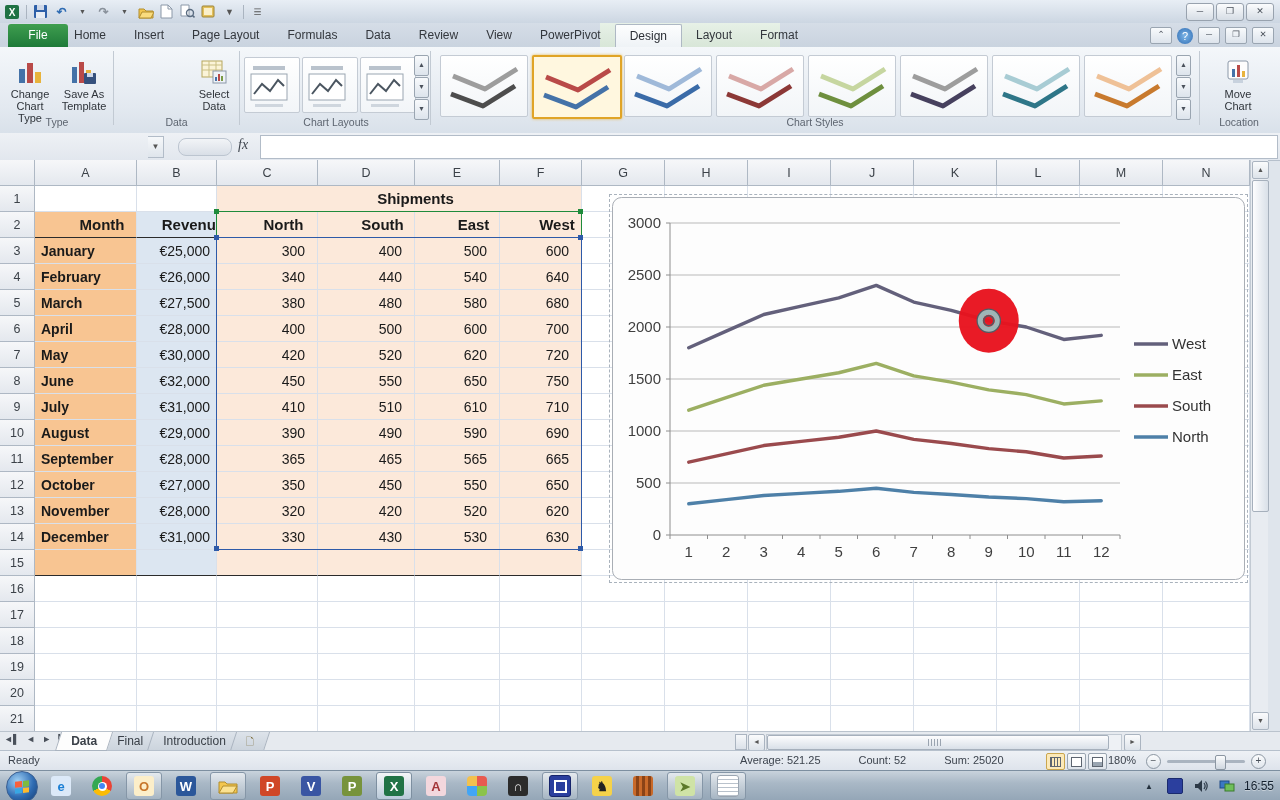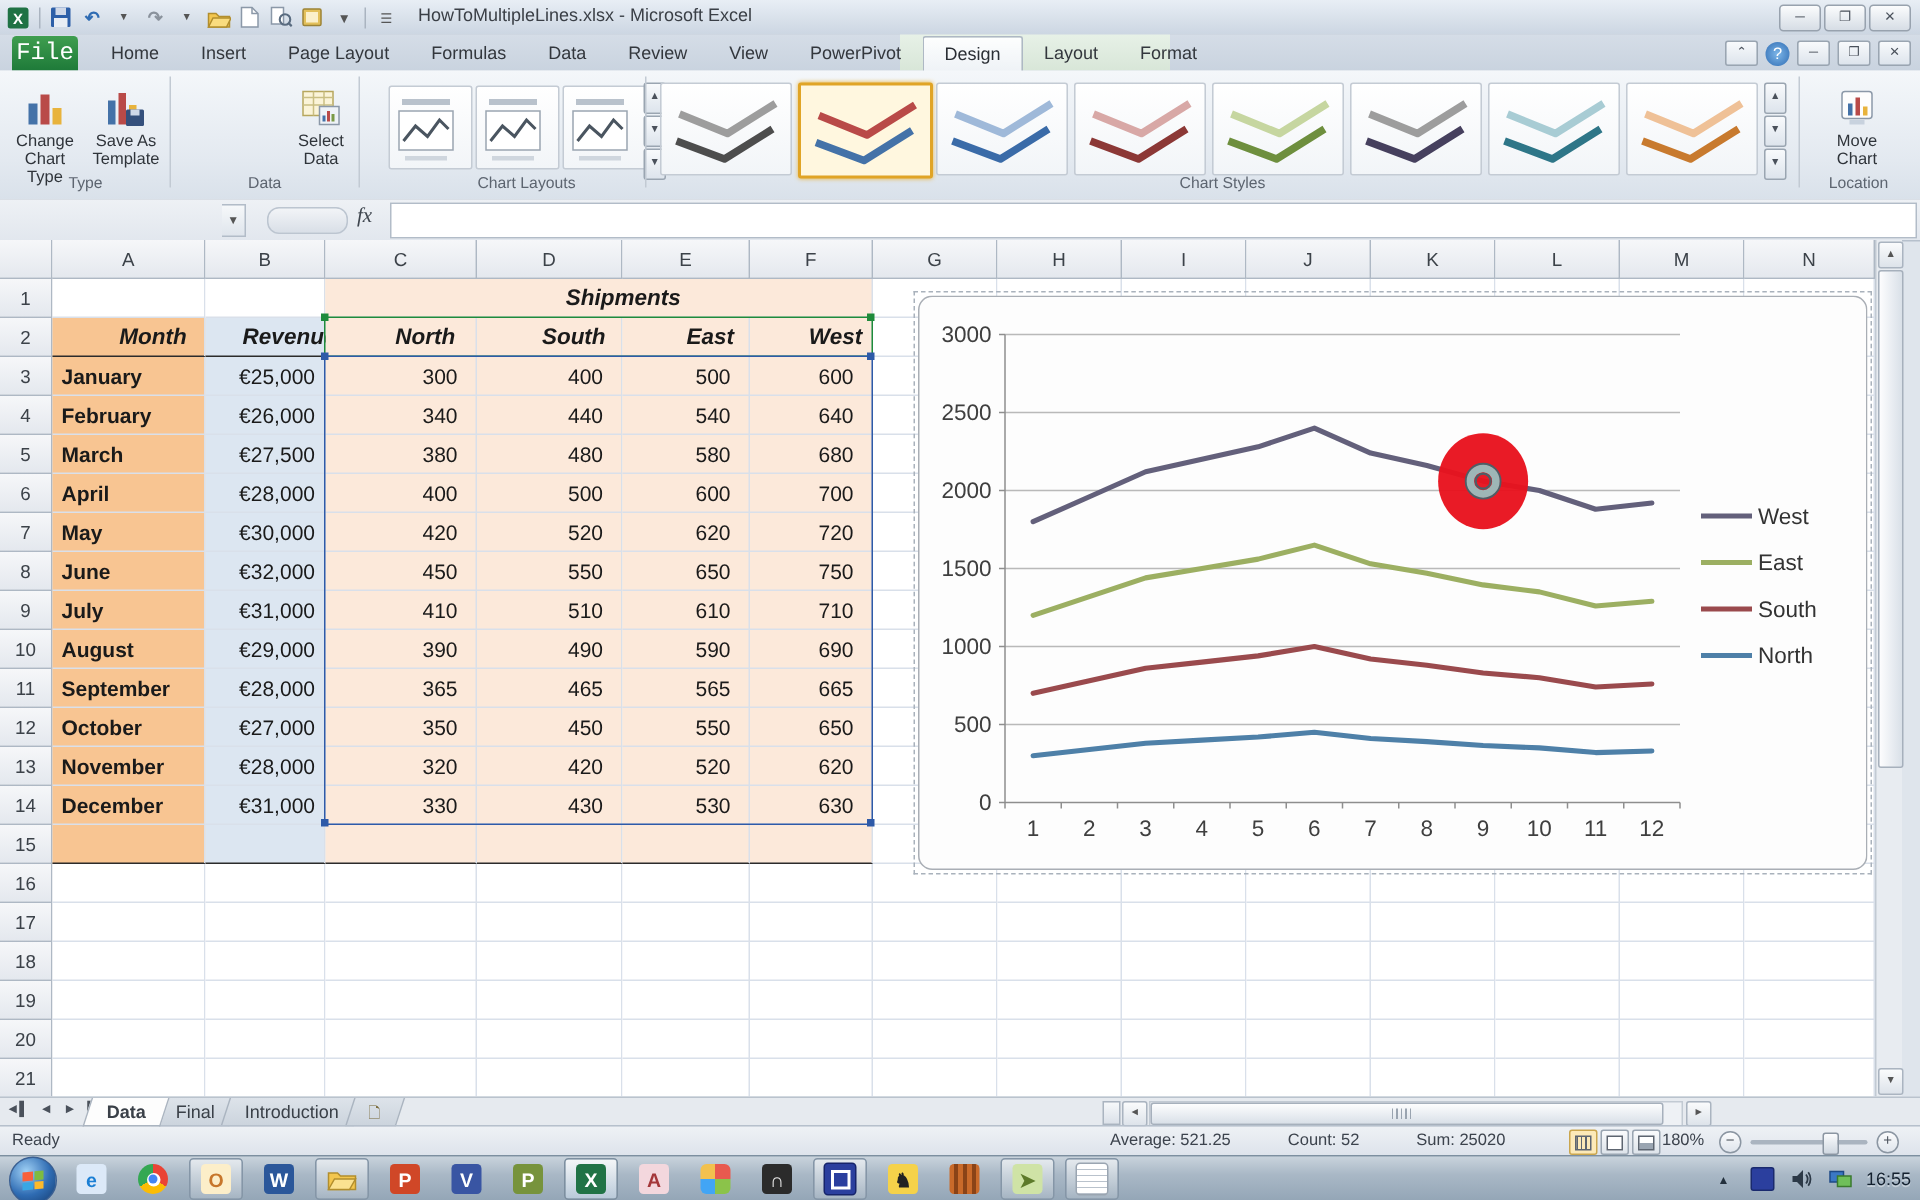--- a/index.html
+++ b/index.html
@@ -15,22 +15,22 @@
   #title{position:absolute;left:180px;top:3px;width:420px;text-align:center;font-size:12px;color:#3a3f46;}
   #ctxlabel{position:absolute;left:600px;top:0;width:180px;height:23px;line-height:23px;text-align:center;
     color:#fff;font-size:11.5px;background:linear-gradient(#9cc79c,#58a058 60%,#4a944a);
     border-left:1px solid #7cab7c;border-right:1px solid #7cab7c;text-shadow:0 1px 1px #3c7a3c;}
   .winbtns{position:absolute;right:6px;top:3px;display:flex;gap:2px;}
   .winbtn{width:26px;height:16px;border:1px solid #98a2ae;border-radius:3px;
     background:linear-gradient(#fbfcfd,#d6dde5);font-size:9px;line-height:14px;text-align:center;color:#4a515b;}
   
   #tabrow{position:absolute;left:0;top:23px;width:1280px;height:24px;background:linear-gradient(#d5dde7,#c9d3df);}
   .ctx-zone{position:absolute;left:600px;top:0;width:180px;height:24px;background:linear-gradient(#e7f1e7,#d8e6d8);}
-  #filetab{position:absolute;left:8px;top:1px;width:44px;height:23px;line-height:23px;text-align:center;
-    color:#fff;font-size:16px;background:linear-gradient(#3f9e4f,#1e7a39);border-radius:3px 3px 0 0;font-family:Liberation Mono, monospace;}
+  #filetab{position:absolute;left:8px;top:1px;width:60px;height:23px;line-height:23px;text-align:center;
+    color:#fff;font-size:12px;background:linear-gradient(#3f9e4f,#1e7a39);border-radius:3px 3px 0 0;}
   #tabs{position:absolute;left:60px;top:1px;height:23px;display:flex;}
   .tab{height:23px;line-height:23px;padding:0 14px;font-size:12px;color:#33373d;}
   .tab.active{background:linear-gradient(#fdfefe,#eef2f6);border:1px solid #aeb8c4;border-bottom:none;
     border-radius:2px 2px 0 0;color:#2b2f35;}
   #tabrow-right{position:absolute;right:6px;top:4px;display:flex;gap:5px;align-items:center;}
   .mini{width:20px;height:15px;border:1px solid #9aa5b1;border-radius:2px;background:linear-gradient(#f8fafc,#dde4ec);
     font-size:8.5px;line-height:13px;text-align:center;color:#4a515b;}
   .help{width:16px;height:16px;border-radius:50%;background:radial-gradient(#7db6e8,#2f6cb3);color:#fff;
     font-size:11px;line-height:16px;text-align:center;border:none;}
   
@@ -62,21 +62,21 @@
   
   #sheet{position:absolute;left:0;top:160px;width:1250px;height:571px;background:#fff;overflow:hidden;}
   .ch,.rh{position:absolute;background:linear-gradient(#f6f7f9,#e4e8ee);border-right:1px solid #aeb8c4;
     border-bottom:1px solid #aeb8c4;font-size:12.5px;color:#3c4249;display:flex;align-items:center;justify-content:center;}
   .cell{position:absolute;border-right:1px solid #d9e0ea;border-bottom:1px solid #d9e0ea;font-size:14px;color:#1a1a1a;
     display:flex;align-items:center;box-sizing:border-box;padding:0 6px;background:#fff;}
   .c-peach{background:#f8c592;}
   .c-blue{background:#dce6f1;}
   .c-lpeach{background:#fce9da;}
   .b{font-weight:bold;}
-  .bi{font-weight:bold;font-style:italic;justify-content:center;padding-left:39px;}
+  .bi{font-weight:bold;justify-content:center;padding-left:39px;}
   .num{justify-content:flex-end;}
   .selrect{position:absolute;pointer-events:none;box-sizing:border-box;}
   .handle{position:absolute;width:5px;height:5px;pointer-events:none;}
   
   #chartobj{position:absolute;left:612px;top:197px;width:633px;height:383px;}
   #chartobj svg{display:block;}
   .selframe{position:absolute;inset:-3px;border:1px dashed #a9b2bc;pointer-events:none;}
   
   #vscroll{position:absolute;left:1250px;top:160px;width:17px;height:571px;background:#e8ecf1;border-left:1px solid #c2cad3;}
   .sbtn{position:absolute;left:1px;width:15px;height:16px;background:linear-gradient(#fafbfc,#dde3ea);
@@ -195,21 +195,20 @@
           </svg>
         </div>
         <div class="qicon">
           <span style="font-size:9px;color:#555">▼</span>
         </div>
         <div class="qsep"></div>
         <div class="qicon">
           <span style="font-size:9px;color:#555">☰</span>
         </div>
       </div>
-    <div id="title">HowToMultipleLines.xlsx  -  Microsoft Excel</div>
     <div class="winbtns">
       <div class="winbtn">─</div>
       <div class="winbtn">❐</div>
       <div class="winbtn">✕</div>
     </div>
   </div>
 
   <div id="tabrow">
     <div class="ctx-zone"></div>
     <div id="filetab">File</div>
@@ -274,21 +273,21 @@
               <rect x="18" y="15" width="2" height="7" fill="#b94a48"></rect>
               <rect x="21" y="17" width="2" height="5" fill="#7a9a46"></rect>
             </svg>
         </span>
         <span>Select Data</span>
       </div>
       <div class="glabel">Data</div>
     </div>
     <div class="gsep" style="left:239px"></div>
 
-    <div class="rgroup" style="left:257px;width:188px">
+    <div class="rgroup" style="left:242px;width:188px">
       <div id="layout-thumbs">
           <div class="thumb" style="left: 2px; width: 54px; height: 54px; top: 8px;"><svg width="54" height="54">
               <rect x="8" y="8" width="32" height="4" fill="#b9c2cc"></rect>
               <rect x="6" y="16" width="36" height="26" fill="#fff" stroke="#9aa5b1"></rect>
               <polyline points="9,36 17,26 25,33 33,22 39,28" fill="none" stroke="#4a5560" stroke-width="2"></polyline>
               <rect x="10" y="46" width="28" height="3" fill="#cfd6de"></rect>
             </svg></div>
           <div class="thumb" style="left: 60px; width: 54px; height: 54px; top: 8px;"><svg width="54" height="54">
               <rect x="8" y="8" width="32" height="4" fill="#b9c2cc"></rect>
               <rect x="6" y="16" width="36" height="26" fill="#fff" stroke="#9aa5b1"></rect>

